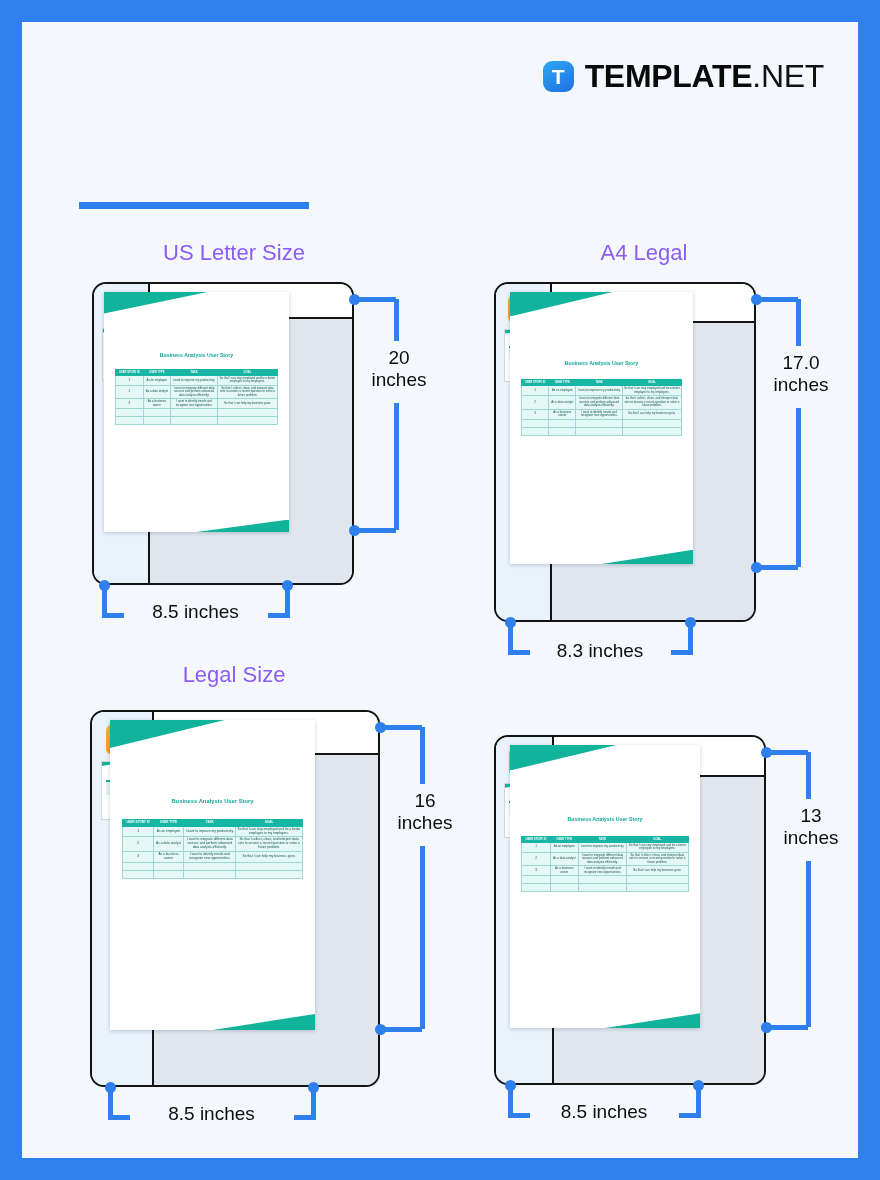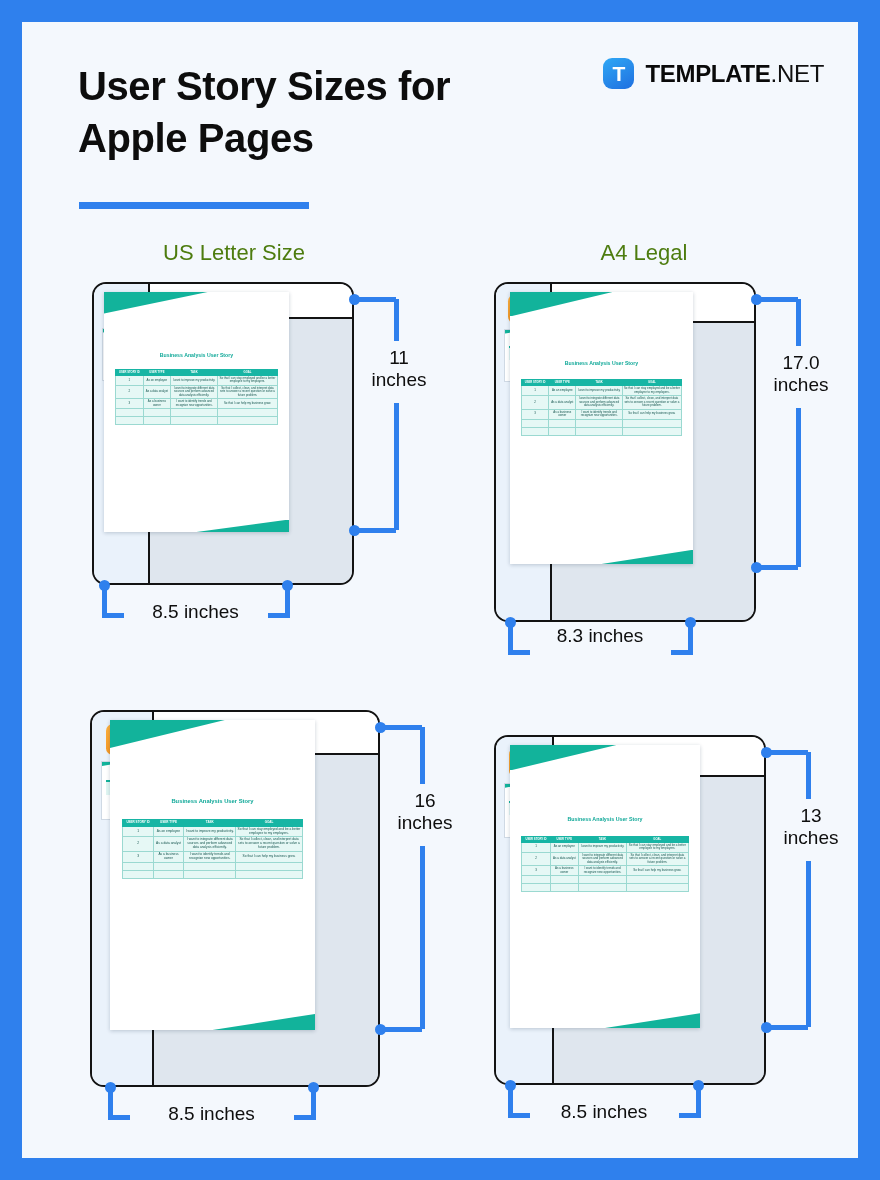--- a/index.html
+++ b/index.html
@@ -67,37 +67,37 @@
     left: 0; top: 0; right: 0; bottom: 0;
     color: #fff;
     font-size: 21px;
     font-weight: bold;
     display: flex;
     align-items: center;
     justify-content: center;
     line-height: 1;
   }
   .logo-text {
-    font-size: 24px;
+    font-size: 32px;
     font-weight: bold;
     color: #0a0a0a;
     letter-spacing: -0.3px;
     white-space: nowrap;
   }
   .logo-text .net { font-weight: normal; color: #111; }
 
   
   .cell { position: absolute; }
   .cell-label {
     position: absolute;
     top: 0; left: 0;
     width: 100%;
     text-align: center;
     font-size: 22px;
-    color: #4d7c0f;
+    color: #8b5cf6;
     white-space: nowrap;
   }
 
   
   .win {
     position: absolute;
     border: 2.6px solid #131313;
     border-radius: 14px;
     background: #eaf2fb;
     overflow: hidden;
@@ -233,24 +233,20 @@
     z-index: 6;
   }
   .dlabel.center { text-align: center; }
 </style>
 </head>
 <body>
 
 <div id="page">
   <div id="canvas">
 
-    <div class="title">
-      <span>User Story Sizes for</span>
-      <span class="l2">Apple Pages</span>
-    </div>
     <div class="rule"></div>
 
     <div class="logo">
       <div class="logo-mark"></div>
       <div class="logo-text">
         <span>TEMPLATE</span><span class="net">.NET</span>
       </div>
     </div>
 
     <div id="cells">
@@ -327,21 +323,21 @@
               </tbody>
             </table>
             <div class="wedge-br"></div>
           </div>
           <div class="dot" style="left:315px;top:54px;"></div>
           <div class="dot" style="left:315px;top:285px;"></div>
           <div class="dseg" style="left:320px;top:56.5px;width:42px;height:5px;"></div>
           <div class="dseg" style="left:320px;top:287.5px;width:42px;height:5px;"></div>
           <div class="dseg" style="left:359.5px;top:59px;width:5px;height:42px;"></div>
           <div class="dseg" style="left:359.5px;top:163px;width:5px;height:127px;"></div>
-          <div class="dlabel center" style="left:320px;top:107px;width:90px;"><span>11</span><br><span>inches</span></div>
+          <div class="dlabel center" style="left:320px;top:107px;width:90px;"><span>20</span><br><span>inches</span></div>
           <div class="dot" style="left:65px;top:340px;"></div>
           <div class="dot" style="left:248px;top:340px;"></div>
           <div class="dseg" style="left:67.5px;top:345px;width:5px;height:30px;"></div>
           <div class="dseg" style="left:250.5px;top:345px;width:5px;height:30px;"></div>
           <div class="dseg" style="left:67.5px;top:372.5px;width:22px;height:5px;"></div>
           <div class="dseg" style="left:233.5px;top:372.5px;width:22px;height:5px;"></div>
           <div class="dlabel center" style="left:92px;top:361px;width:139px;">8.5 inches</div>
         </div>
         <div class="cell" style="left:416px;top:218px;width:412px;height:428px;">
           <div class="cell-label">A4 Legal</div>
@@ -423,23 +419,24 @@
           <div class="dseg" style="left:318px;top:324.5px;width:42px;height:5px;"></div>
           <div class="dseg" style="left:357.5px;top:59px;width:5px;height:47px;"></div>
           <div class="dseg" style="left:357.5px;top:168px;width:5px;height:159px;"></div>
           <div class="dlabel center" style="left:318px;top:112px;width:90px;"><span>17.0</span><br><span>inches</span></div>
           <div class="dot" style="left:67px;top:377px;"></div>
           <div class="dot" style="left:247px;top:377px;"></div>
           <div class="dseg" style="left:69.5px;top:382px;width:5px;height:30px;"></div>
           <div class="dseg" style="left:249.5px;top:382px;width:5px;height:30px;"></div>
           <div class="dseg" style="left:69.5px;top:409.5px;width:22px;height:5px;"></div>
           <div class="dseg" style="left:232.5px;top:409.5px;width:22px;height:5px;"></div>
-          <div class="dlabel center" style="left:94px;top:385px;width:136px;text-align:center;">8.3 inches</div>
+          <div class="dlabel center" style="left:94px;top:400px;width:136px;text-align:center;">8.3 inches</div>
         </div>
         <div class="cell" style="left:12px;top:640px;width:400px;height:490px;">
+          <div class="cell-label">Legal Size</div>
           <div class="win" style="left:56px;top:48px;width:290px;height:377px;">
             <div class="win-side" style="width:62px;"></div>
             <div class="win-topbar" style="left:62px;height:43px;"></div>
             <div class="win-body" style="left:62px;top:43px;"></div>
             <div class="app-icon" style="left:14px;top:12px;width:31px;height:31px;">
               <svg class="pen" viewBox="0 0 100 100">
                 <path d="M88 8 L74 40 L26 88 L12 74 L60 26 Z" fill="#ffffff"></path>
                 <path d="M14 84 L86 84" stroke="#ffffff" stroke-width="7" stroke-linecap="round" fill="none"></path>
               </svg>
             </div>

